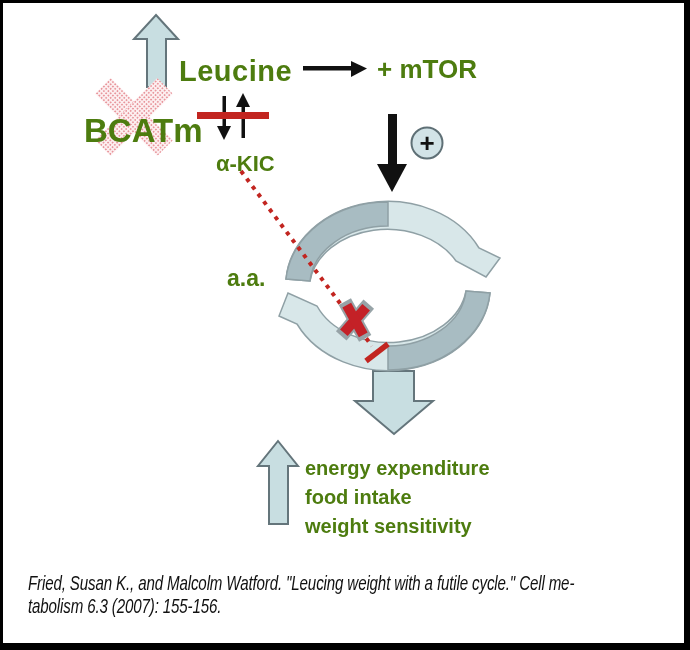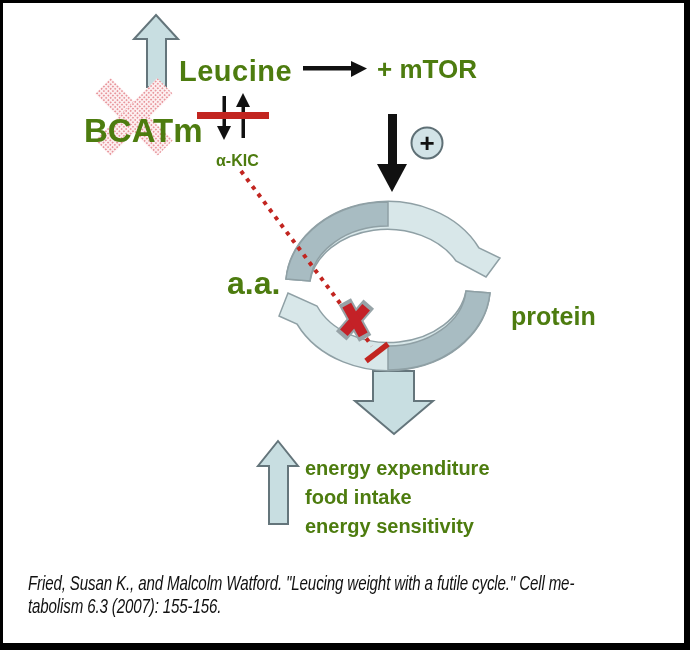--- a/index.html
+++ b/index.html
@@ -18,22 +18,22 @@
     position:absolute;
     color:#4d7c0f;
     font-weight:bold;
     white-space:nowrap;
     line-height:1;
   }
   .lbl-leucine{left:176px;top:54px;font-size:29px;letter-spacing:0.5px;}
   .lbl-bcatm{left:81px;top:111px;font-size:33px;}
   .lbl-mtor{left:374px;top:53px;font-size:26px;line-height:27px;}
   .lbl-mtor .l2{margin-left:5px;}
-  .lbl-akic{left:213px;top:150px;font-size:16px;}
-  .lbl-aa{left:224px;top:264px;font-size:32px;}
+  .lbl-akic{left:213px;top:150px;font-size:22px;}
+  .lbl-aa{left:224px;top:264px;font-size:23px;}
   .lbl-protein{left:508px;top:301px;font-size:25px;}
   .lbl-outcomes{left:302px;top:451px;font-size:20px;line-height:29px;}
   .citation{
     position:absolute;left:25px;top:568px;
     width:900px;
     font-style:italic;font-weight:normal;
     font-size:21px;line-height:23px;
     letter-spacing:-0.2px;
     color:#111;
     transform:scaleX(0.72);
@@ -112,26 +112,25 @@
   <div class="lbl lbl-bcatm">BCATm</div>
 
   <div class="lbl lbl-mtor">
     <div class="l1">+ mTOR</div>
   </div>
 
   <div class="lbl lbl-akic">α-KIC</div>
 
   <div class="lbl lbl-aa">a.a.</div>
 
-  <div class="lbl lbl-protein">protein</div>
 
   <div class="lbl lbl-outcomes">
     <div>energy expenditure</div>
     <div>food intake</div>
-    <div>energy sensitivity</div>
+    <div>weight sensitivity</div>
   </div>
 
   <div class="citation">
     <div>Fried, Susan K., and Malcolm Watford. "Leucing weight with a futile cycle." Cell me-</div>
     <div>tabolism 6.3 (2007): 155-156.</div>
   </div>
 
 </div>
 
 </body></html>

